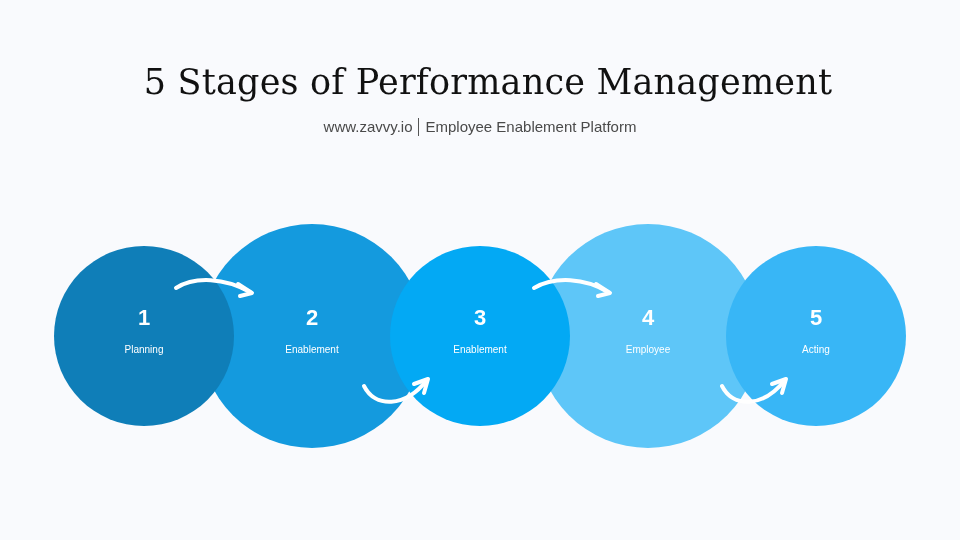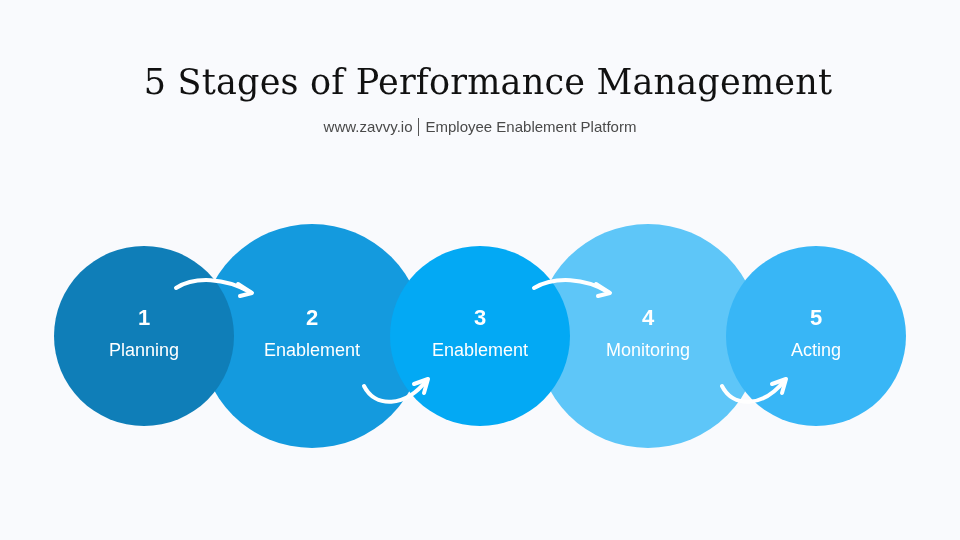--- a/index.html
+++ b/index.html
@@ -15,39 +15,39 @@
   .subtitle {
     position:absolute; left:0; width:960px; top:118px; text-align:center;
     font-family:"Liberation Sans", sans-serif; font-size:15px; color:#4a4a4a;
   }
   .subtitle .sep { display:inline-block; width:1px; height:18px; background:#555; vertical-align:-4px; margin:0 6px; }
   .circle {
     position:absolute; border-radius:50%; color:#fff; text-align:center;
     display:flex; flex-direction:column; align-items:center; justify-content:center;
   }
   .circle .num { font-family:"Liberation Sans", sans-serif; font-weight:bold; font-size:22px; line-height:26px; margin-top:-8px; }
-  .circle .lbl { font-family:"Liberation Sans", sans-serif; font-size:18px; line-height:18px; margin-top:10px;text-align:right; }
+  .circle .lbl { font-family:"Liberation Sans", sans-serif; font-size:10px; line-height:18px; margin-top:10px;text-align:right; }
   svg.arrows { position:absolute; left:0; top:0; width:960px; height:540px; pointer-events:none; }
 </style>
 </head>
 <body>
 
 <div class="title">5 Stages of Performance Management</div>
 <div class="subtitle">
   <span>www.zavvy.io</span><span class="sep"></span><span>Employee Enablement Platform</span>
 </div>
 
 <div class="circle" style="left:200px; top:224px; width:224px; height:224px; background:#149ade; z-index:1;">
   <div class="num">2</div>
   <div class="lbl">Enablement</div>
 </div>
 
 <div class="circle" style="left:536px; top:224px; width:224px; height:224px; background:#5ec6f8; z-index:1;">
   <div class="num">4</div>
-  <div class="lbl">Monitoring</div>
+  <div class="lbl">Employee</div>
 </div>
 
 <div class="circle" style="left:54px; top:246px; width:180px; height:180px; background:#0f7eb8; z-index:2;">
   <div class="num">1</div>
   <div class="lbl">Planning</div>
 </div>
 
 <div class="circle" style="left:390px; top:246px; width:180px; height:180px; background:#03a9f4; z-index:2;">
   <div class="num">3</div>
   <div class="lbl">Enablement</div>

